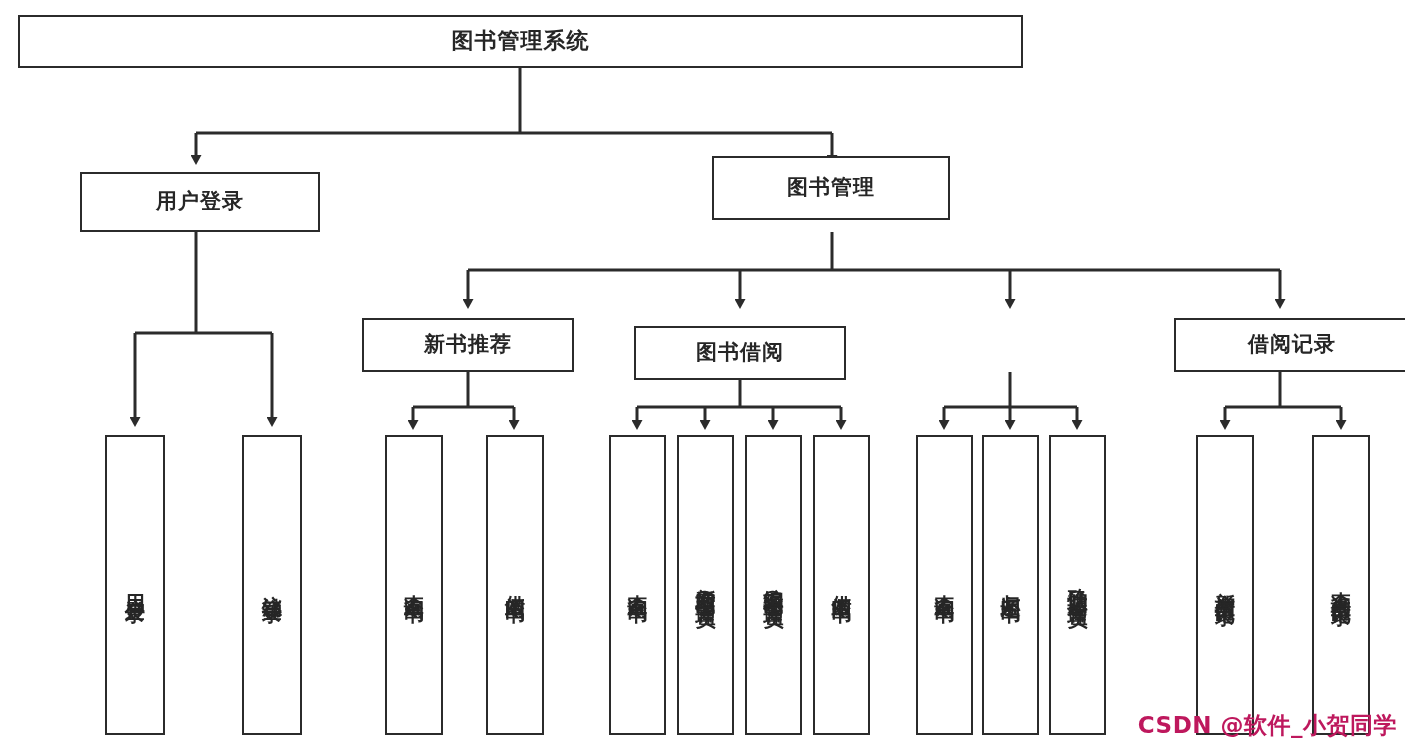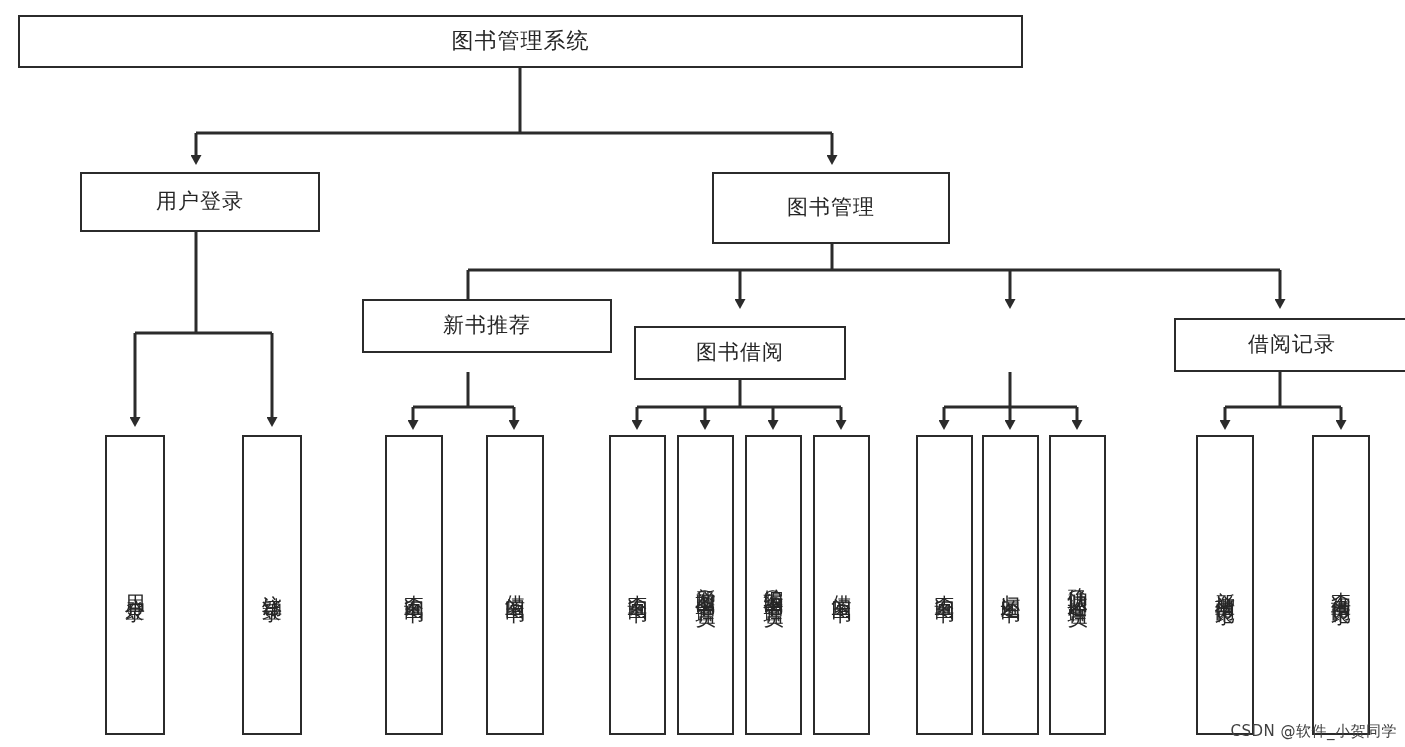--- a/index.html
+++ b/index.html
@@ -11,20 +11,21 @@
   body {
     font-family: "DejaVu Sans", "Liberation Sans", sans-serif;
     color: #262626;
   }
   #canvas {
     position: relative;
     width: 1405px;
     height: 747px;
     background: #ffffff;
     overflow: hidden;
+    font-weight: bold;
   }
   svg#wires {
     position: absolute;
     left: 0;
     top: 0;
     width: 1405px;
     height: 747px;
     pointer-events: none;
   }
   .node {
@@ -58,22 +59,22 @@
     text-orientation: upright;
     letter-spacing: 3px;
     line-height: 1.05;
     white-space: nowrap;
     display: block;
   }
   .watermark {
     position: absolute;
     right: 8px;
     bottom: 6px;
-    font-size: 15px;
-    color: #404040;
+    font-size: 23px;
+    color: #be185d;
     letter-spacing: 0.5px;
     white-space: nowrap;
     user-select: none;
   }
 </style>
 </head>
 <body>
 
 <div id="canvas">
 
@@ -127,25 +128,25 @@
     </g>
   </svg>
 
   <div class="node h root" style="left:18px; top:15px; width:1005px; height:53px;">
     <span>图书管理系统</span>
   </div>
 
   <div class="node h" style="left:80px; top:172px; width:240px; height:60px;">
     <span>用户登录</span>
   </div>
-  <div class="node h" style="left:712px; top:172px; width:238px; height:72px;">
+  <div class="node h" style="left:712px; top:156px; width:238px; height:64px;">
     <span>图书管理</span>
   </div>
 
-  <div class="node h" style="left:362px; top:299px; width:250px; height:54px;">
+  <div class="node h" style="left:362px; top:318px; width:212px; height:54px;">
     <span>新书推荐</span>
   </div>
   <div class="node h" style="left:634px; top:326px; width:212px; height:54px;">
     <span>图书借阅</span>
   </div>
   <div class="node h" style="left:1174px; top:318px; width:236px; height:54px;">
     <span>借阅记录</span>
   </div>
 
   <div class="node v" style="left:105px; top:435px; width:60px; height:300px;">

